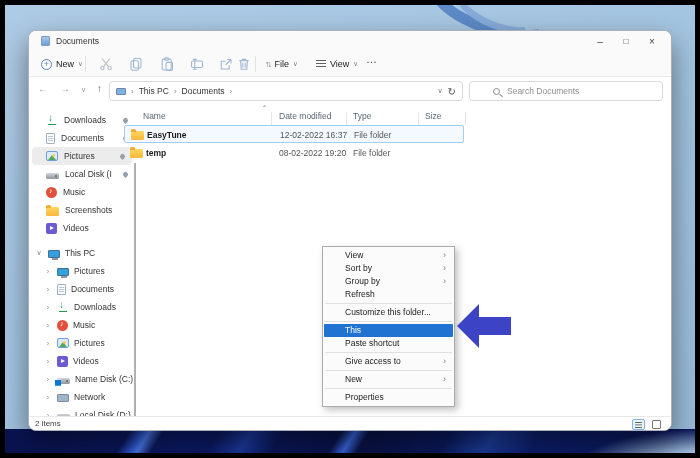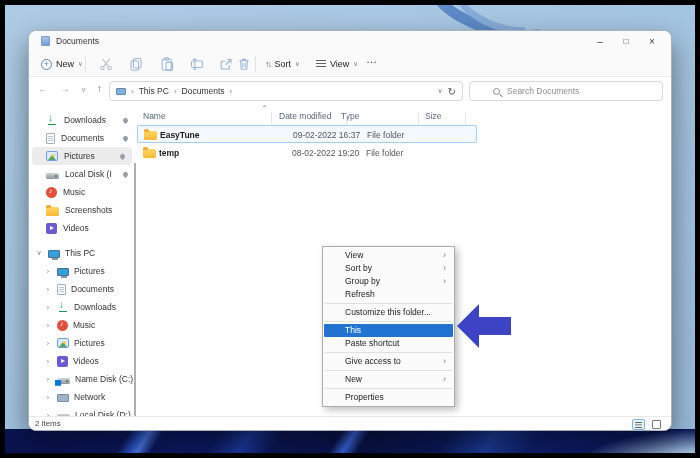--- a/index.html
+++ b/index.html
@@ -135,21 +135,21 @@
     border-radius:1px; }
   .icomp::after { content:""; position:absolute; left:3px; bottom:-3px; width:6px; height:2px;
     background:#8a97a5; }
   .inet { width:12px; height:8px; margin-top:1px; background:#9fb4c8; border:1px solid #7c8da0;
     border-radius:1px; }
 
   
   .col-head { position:absolute; top:80px; font-size:8.5px; color:#5a6675; }
   .sort-caret { position:absolute; left:234px; top:73px; font-size:9px; color:#777; }
   .col-sep { position:absolute; top:81px; width:1px; height:13px; background:#e6e6e6; }
-  .filerow { position:absolute; left:108px; width:340px; height:18px; }
+  .filerow { position:absolute; left:95px; width:340px; height:18px; }
   .filerow.sel { background:#f3f9fe; border:1px solid #a5cdf0; border-radius:2px; }
   .row-icon { position:absolute; left:6px; top:3px; }
   .row-name { position:absolute; left:22px; top:4px; font-size:8.5px; font-weight:600; color:#1b1b1b; }
   .row-date { position:absolute; left:155px; top:4px; font-size:8.5px; color:#555; }
   .row-type { position:absolute; left:229px; top:4px; font-size:8.5px; color:#555; }
   .row-size { position:absolute; left:301px; top:4px; font-size:8.5px; color:#555; }
 
   .statusbar { position:absolute; left:0; right:0; bottom:0; height:14px; background:#fff;
     border-top:1px solid #e9e9e9; z-index:3; }
   .sb-count { position:absolute; left:6px; top:2px; font-size:8px; color:#444; }
@@ -243,21 +243,21 @@
     <span class="tb-ic" style="left:207px">
       <svg width="14" height="14" viewBox="0 0 14 14">
         <path d="M2.6 3.8 h8.8 M5.4 3.8 V2.4 h3.2 V3.8"></path>
         <path d="M3.6 3.8 l.6 8.4 h5.6 l.6-8.4 M5.8 6 v4 M8.2 6 v4"></path>
         </svg>
       </span>
 
     <div class="tb-sep" style="left:226px"></div>
     <div class="tb-group" style="left:236px">
       <span class="isort">↑↓</span>
-      <span class="tb-label">Sort</span>
+      <span class="tb-label">File</span>
       <span class="chev">∨</span>
     </div>
     <div class="tb-group" style="left:287px">
       <span class="iview-lines"></span>
       <span class="tb-label">View</span>
       <span class="chev">∨</span>
     </div>
     <span class="tb-more">…</span>
   </div>
 
@@ -372,31 +372,31 @@
         <span class="mi idrive"></span>
         <span>Local Disk (D:)</span>
         </div>
     </div>
   </div>
   <div class="pane-line"></div>
 
   <span class="sort-caret">ˆ</span>
   <span class="col-head" style="left:114px">Name</span>
   <span class="col-head" style="left:250px">Date modified</span>
-  <span class="col-head" style="left:312px">Type</span>
+  <span class="col-head" style="left:324px">Type</span>
   <span class="col-head" style="left:396px">Size</span>
   <span class="col-sep" style="left:242px"></span>
   <span class="col-sep" style="left:317px"></span>
   <span class="col-sep" style="left:389px"></span>
   <span class="col-sep" style="left:436px"></span>
 
   <div class="filerow sel" style="top:94px">
     <span class="mi ifolder row-icon"></span>
     <span class="row-name">EasyTune</span>
-    <span class="row-date">09-02-2022 16:37</span>
+    <span class="row-date">12-02-2022 16:37</span>
     <span class="row-type">File folder</span>
     <span class="row-size"></span>
   </div>
   <div class="filerow" style="top:113px">
     <span class="mi ifolder row-icon"></span>
     <span class="row-name">temp</span>
     <span class="row-date">08-02-2022 19:20</span>
     <span class="row-type">File folder</span>
     <span class="row-size"></span>
   </div>

